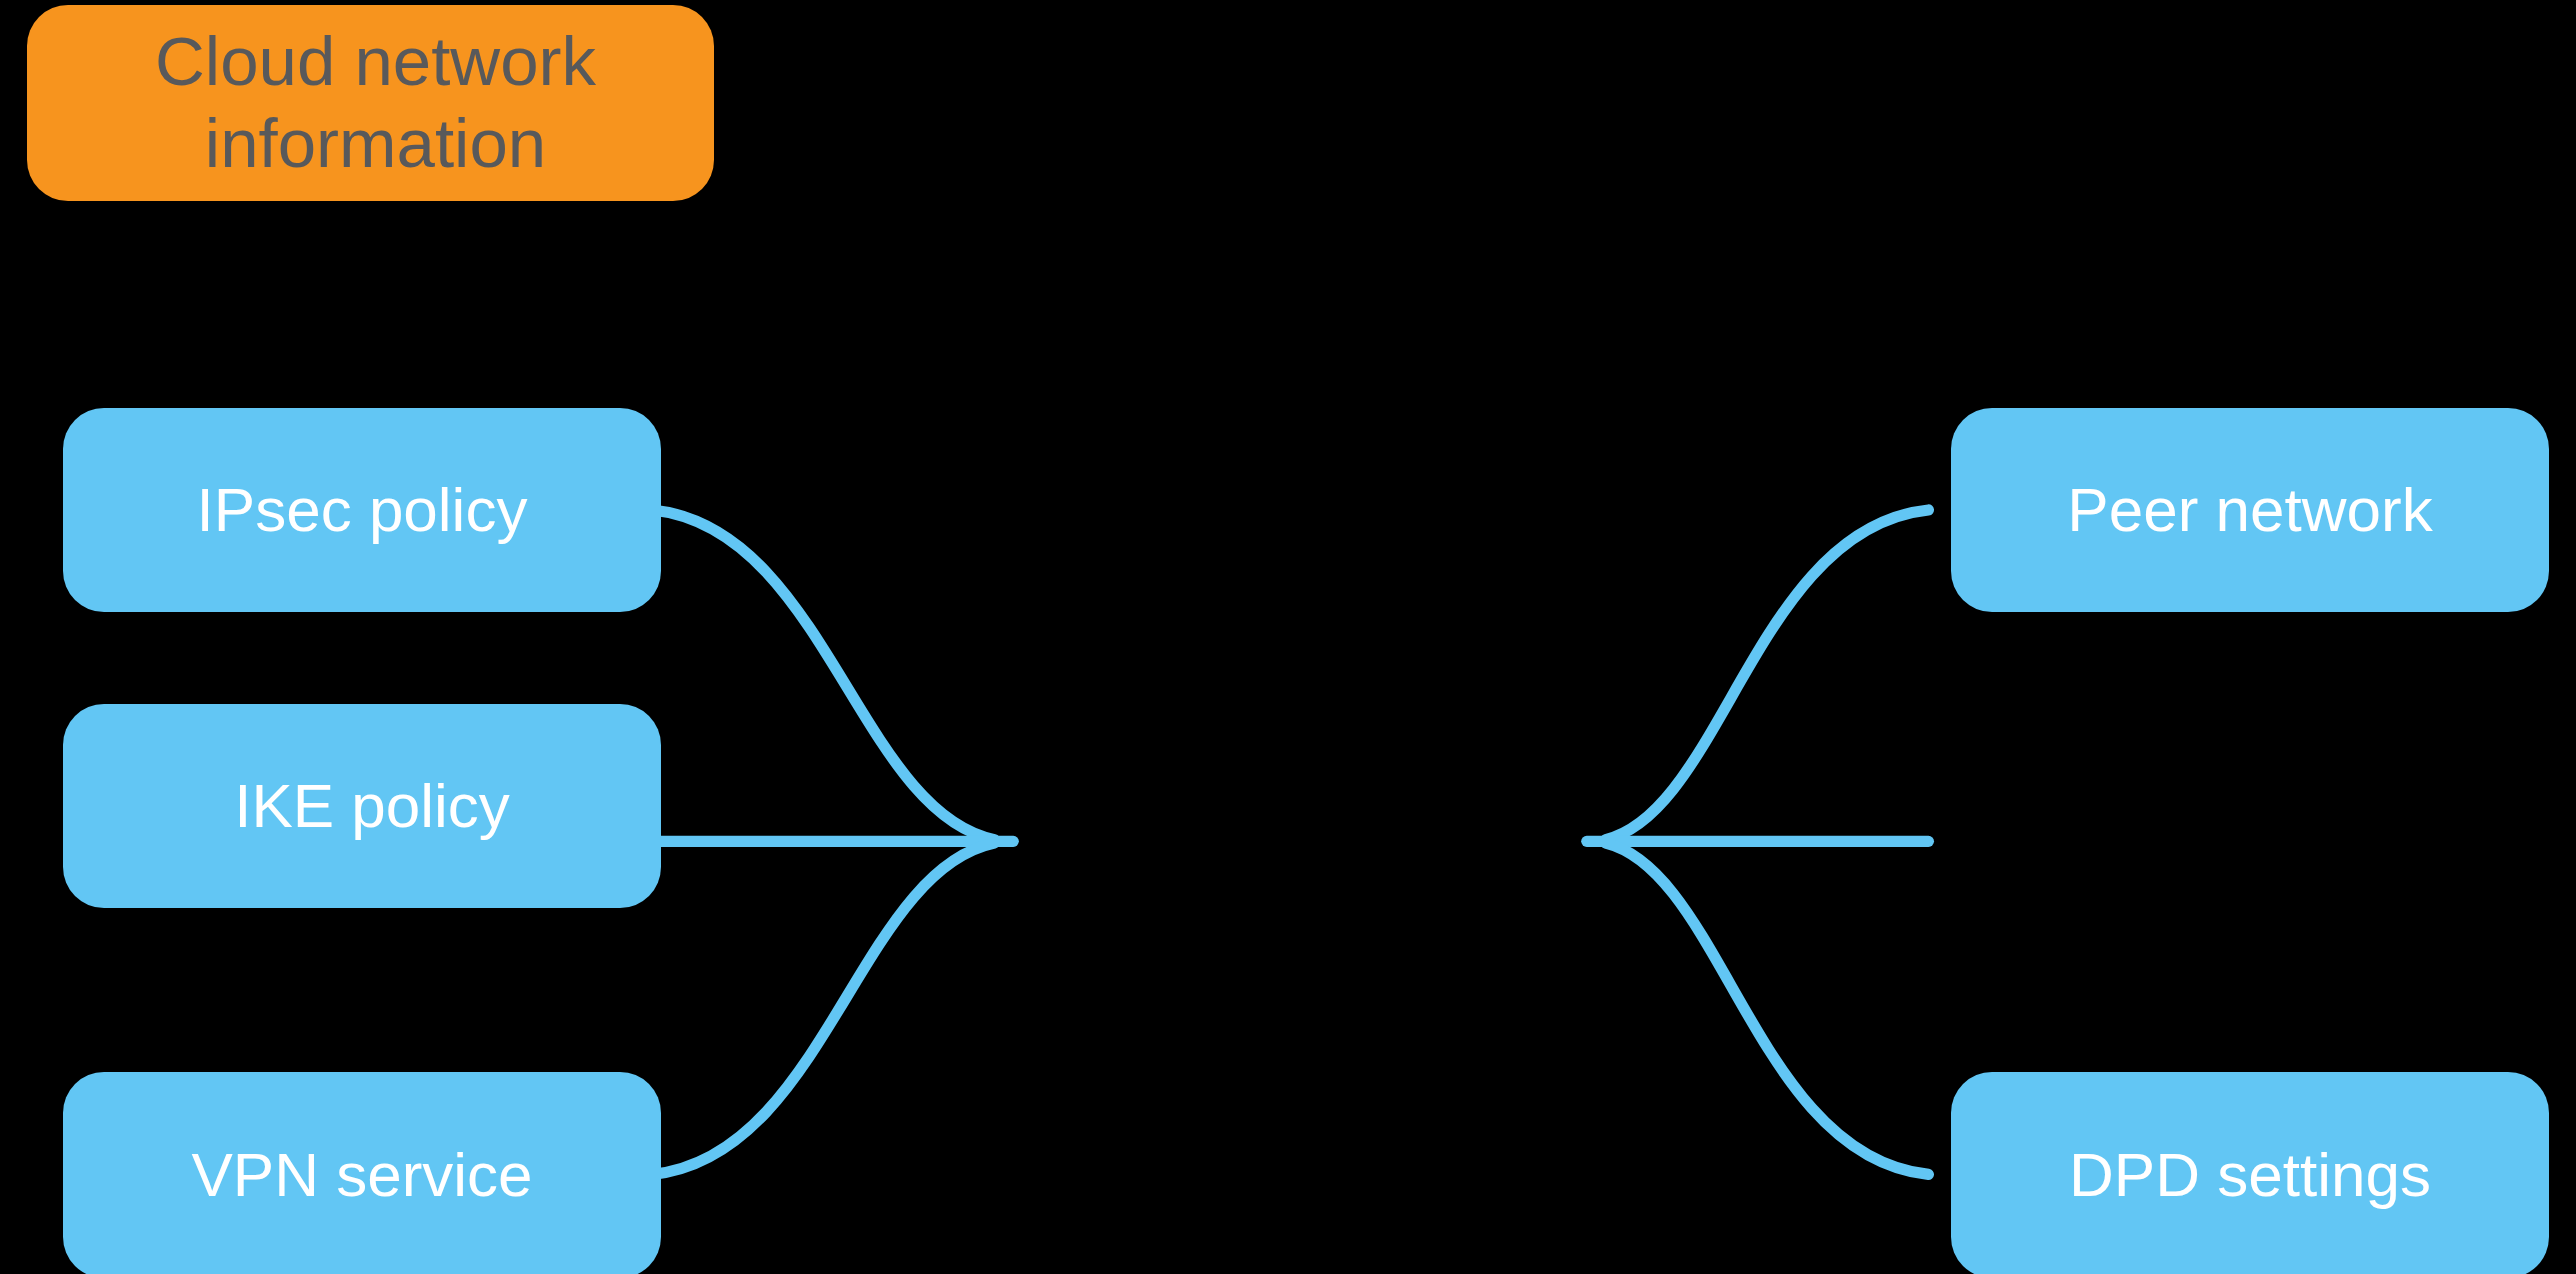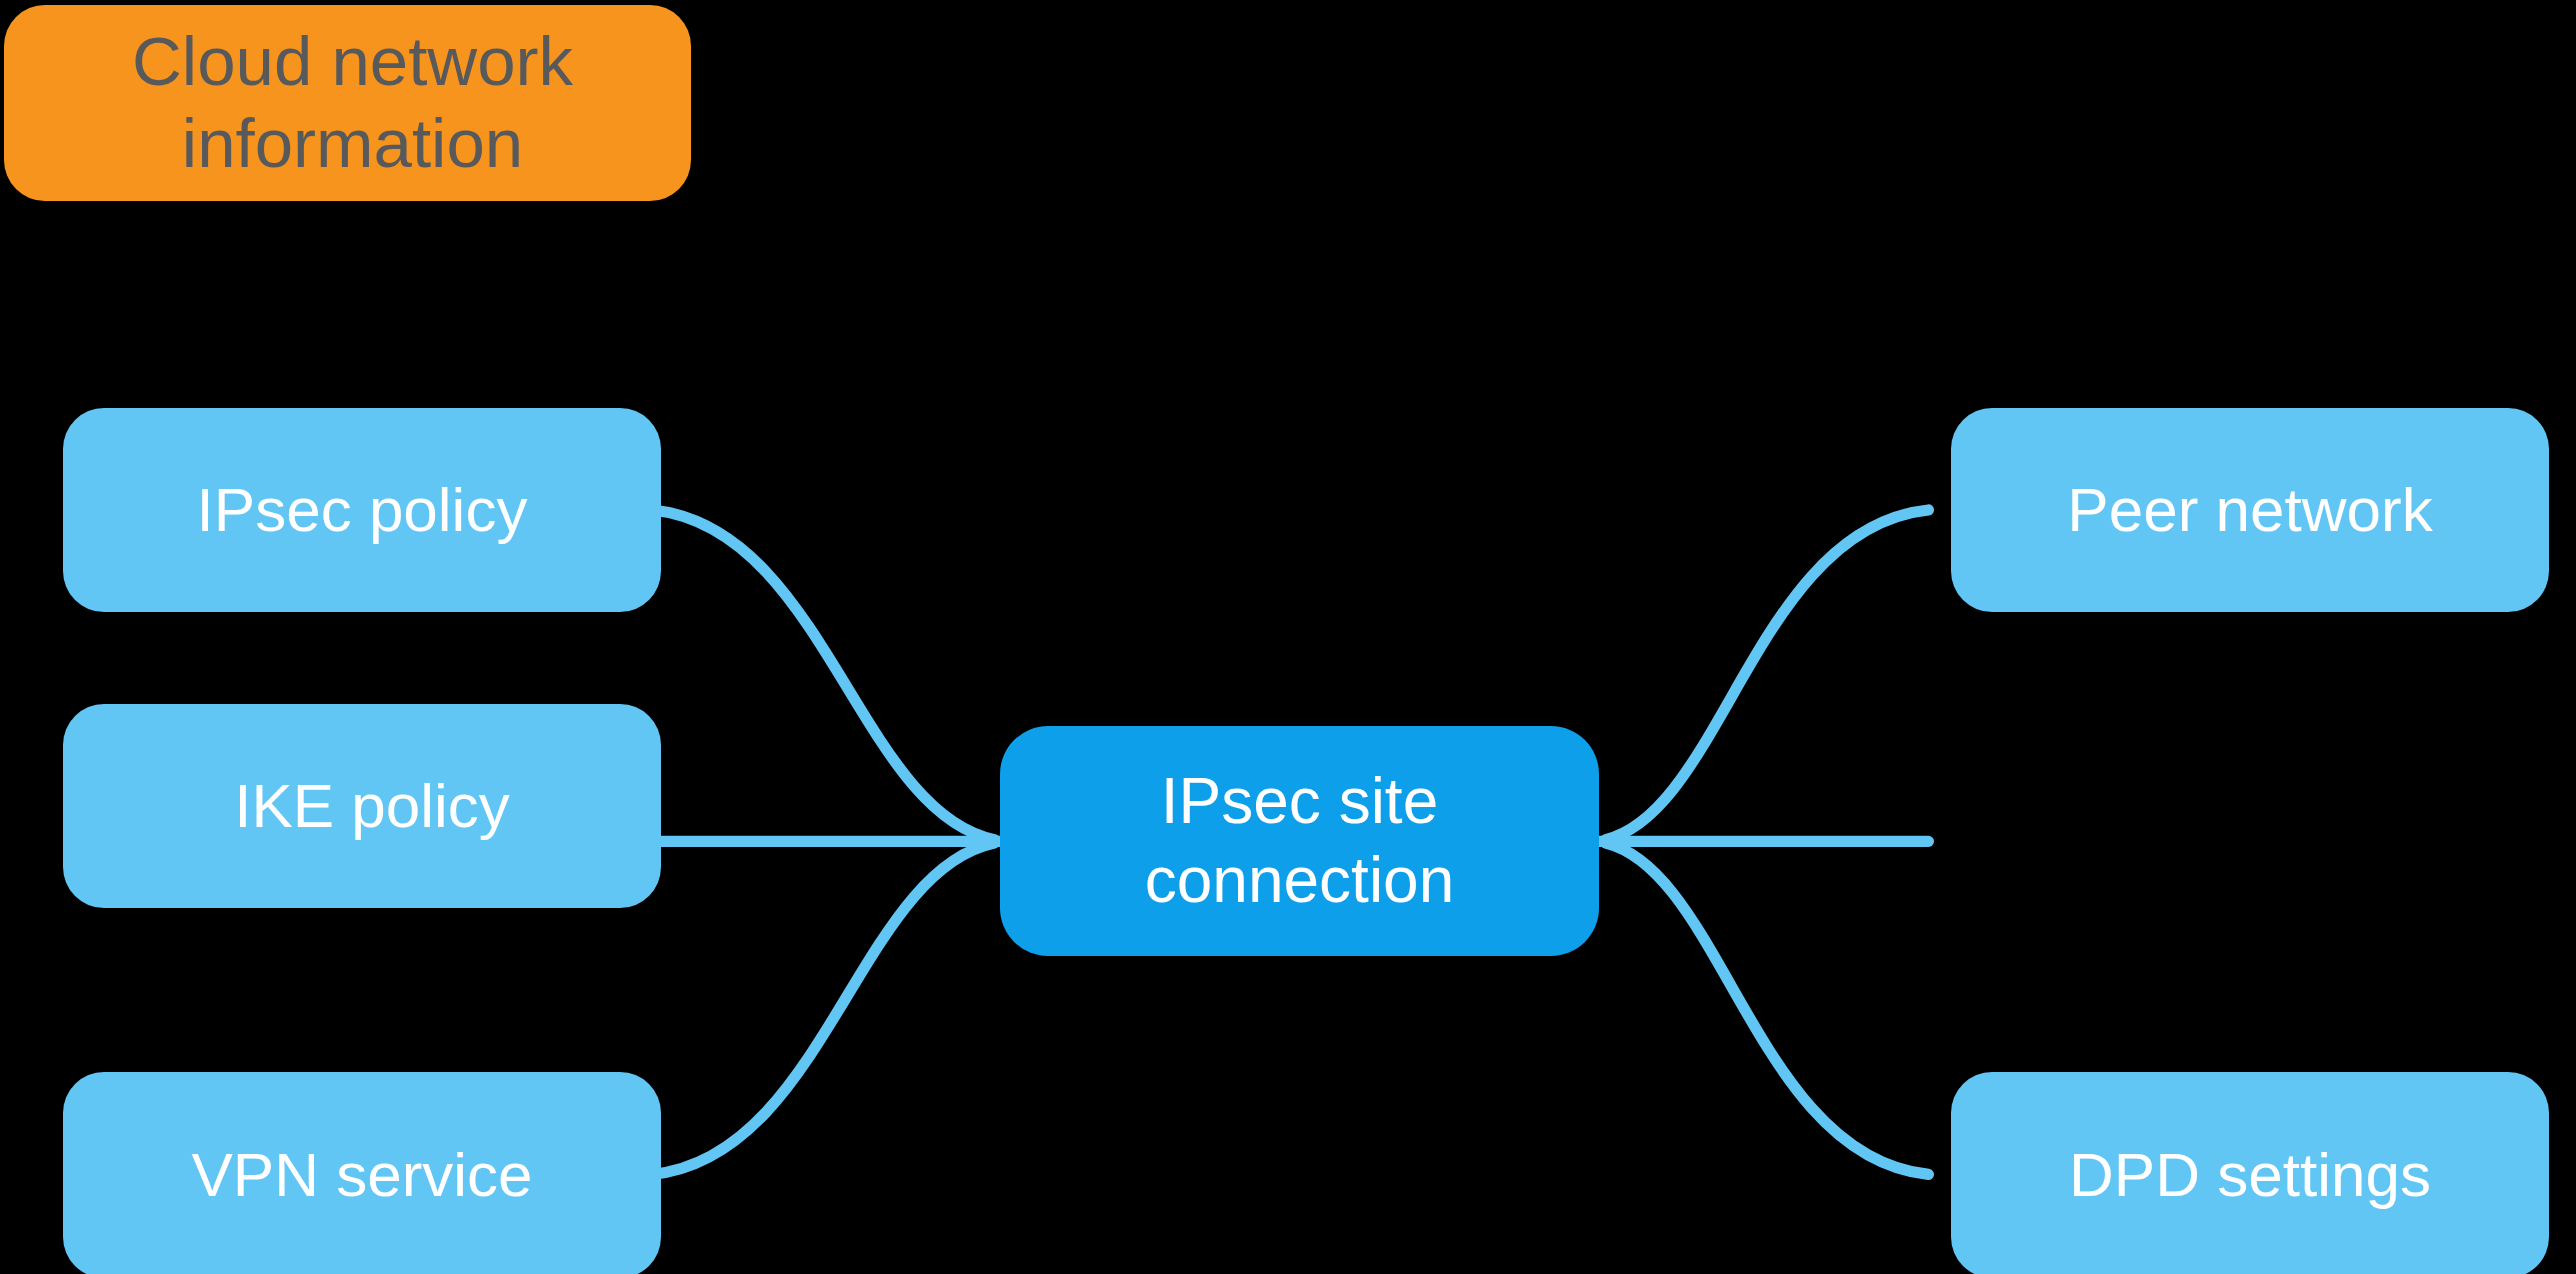--- a/index.html
+++ b/index.html
@@ -31,21 +31,21 @@
     box-sizing:border-box;
   }
   .header{
     width:687px;height:196px;
     background:var(--header-fill);
     color:var(--header-text);
     border-radius:41px;
     font-size:69px;line-height:82px;
     padding:0 26px;
   }
-  .header-left{left:4px;top:5.2px;padding-left:36px;}
+  .header-left{left:27px;top:5.2px;padding-left:36px;}
   .header-right{left:1876px;top:5.2px;}
   .node{
     width:598px;height:204px;
     background:var(--node-fill);
     color:var(--node-text);
     border-radius:41px;
     font-size:62px;line-height:74px;
   }
   .col-left{left:63px;}
   .col-right{left:1923px;margin-left:28px;}
@@ -83,16 +83,15 @@
 
   <div class="box node col-left row-2">IKE policy</div>
 
   <div class="box node col-left row-3">VPN service</div>
 
   <div class="box node col-right row-1">Peer network</div>
 
 
   <div class="box node col-right row-3">DPD settings</div>
 
-  <div class="box center-node">IPsec site connection</div>
 
 </div>
 
 
 </body></html>

